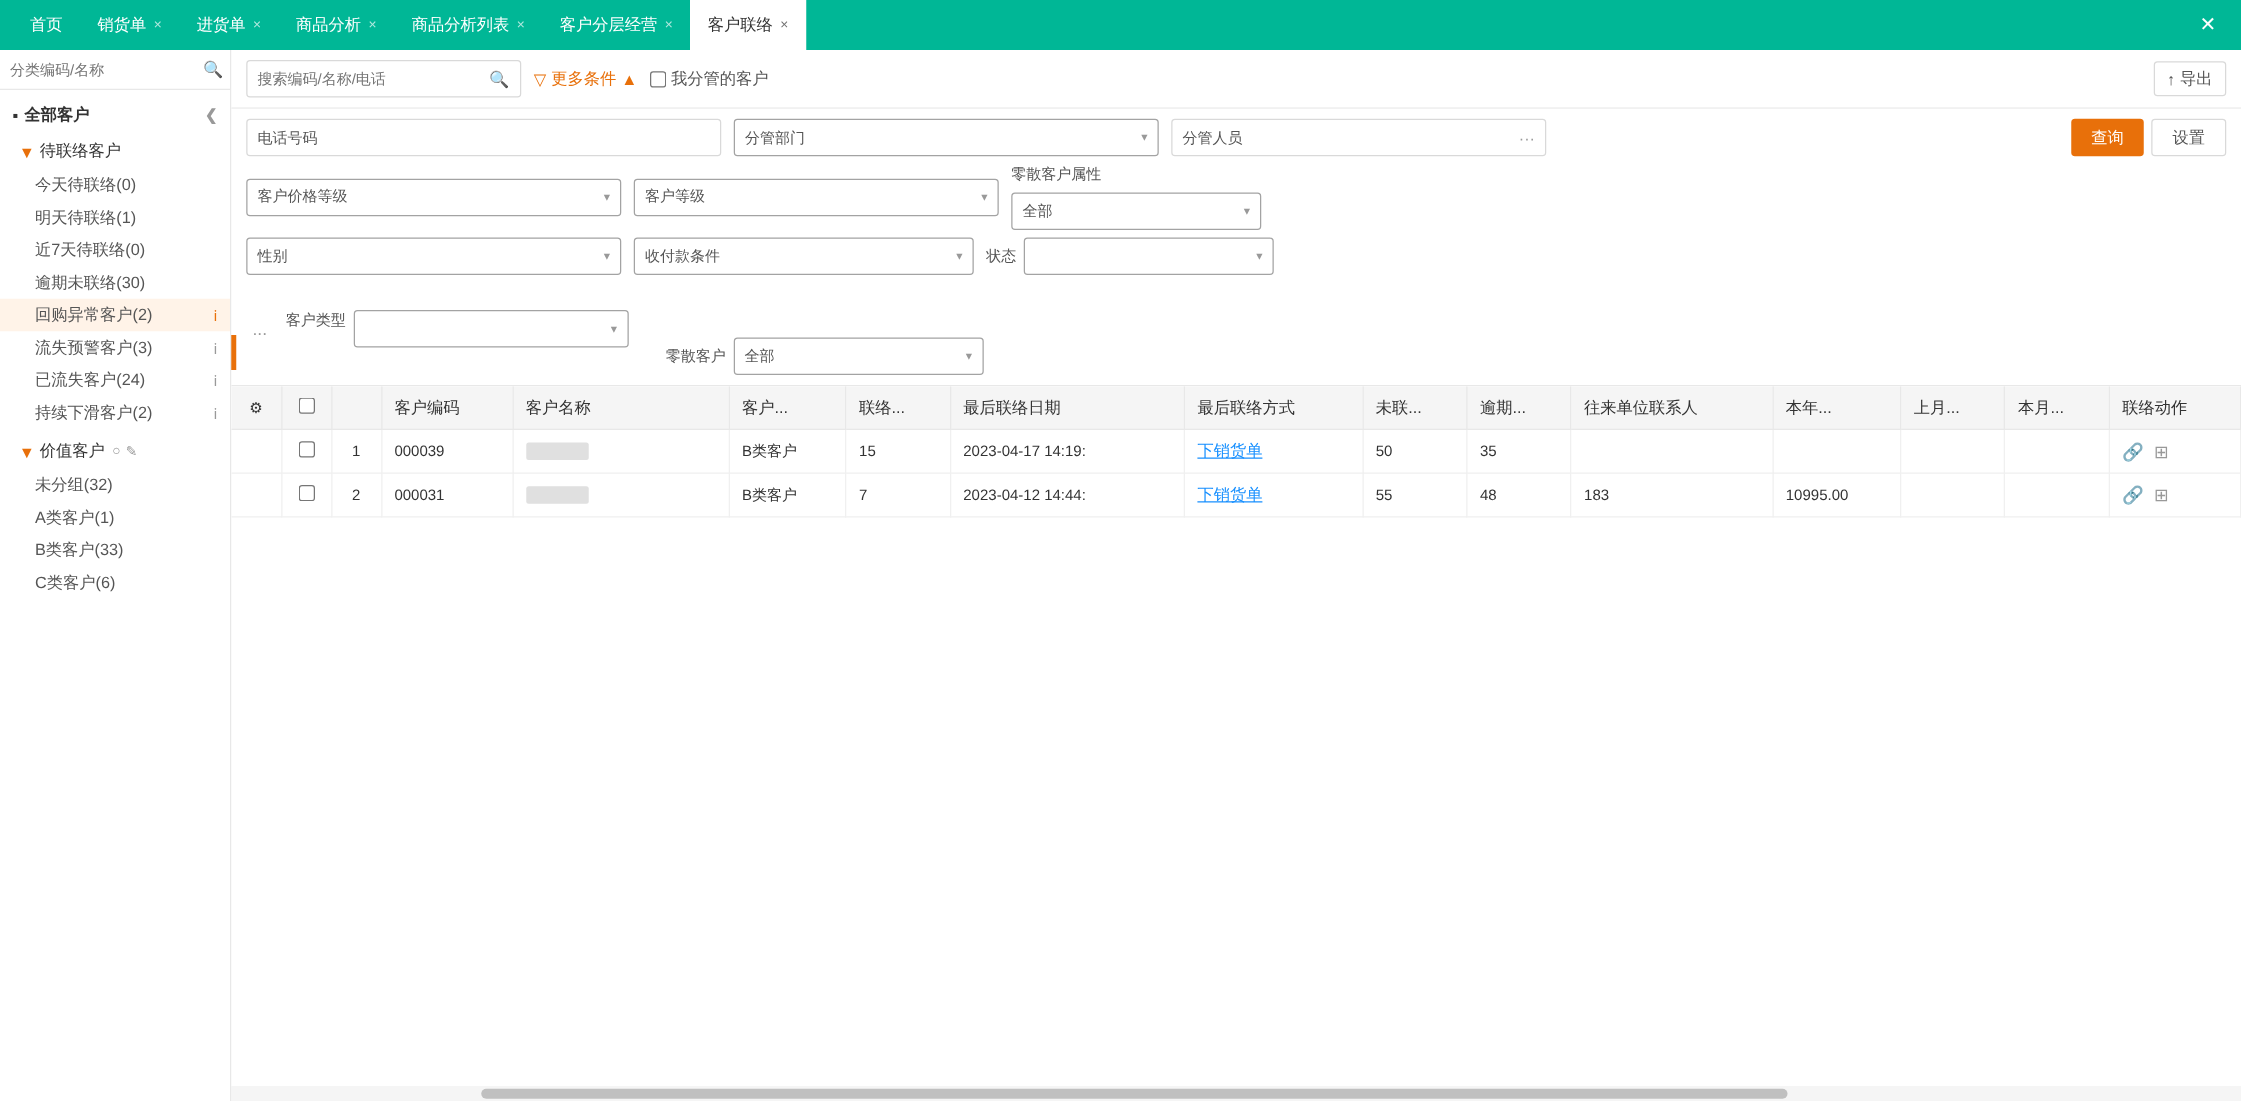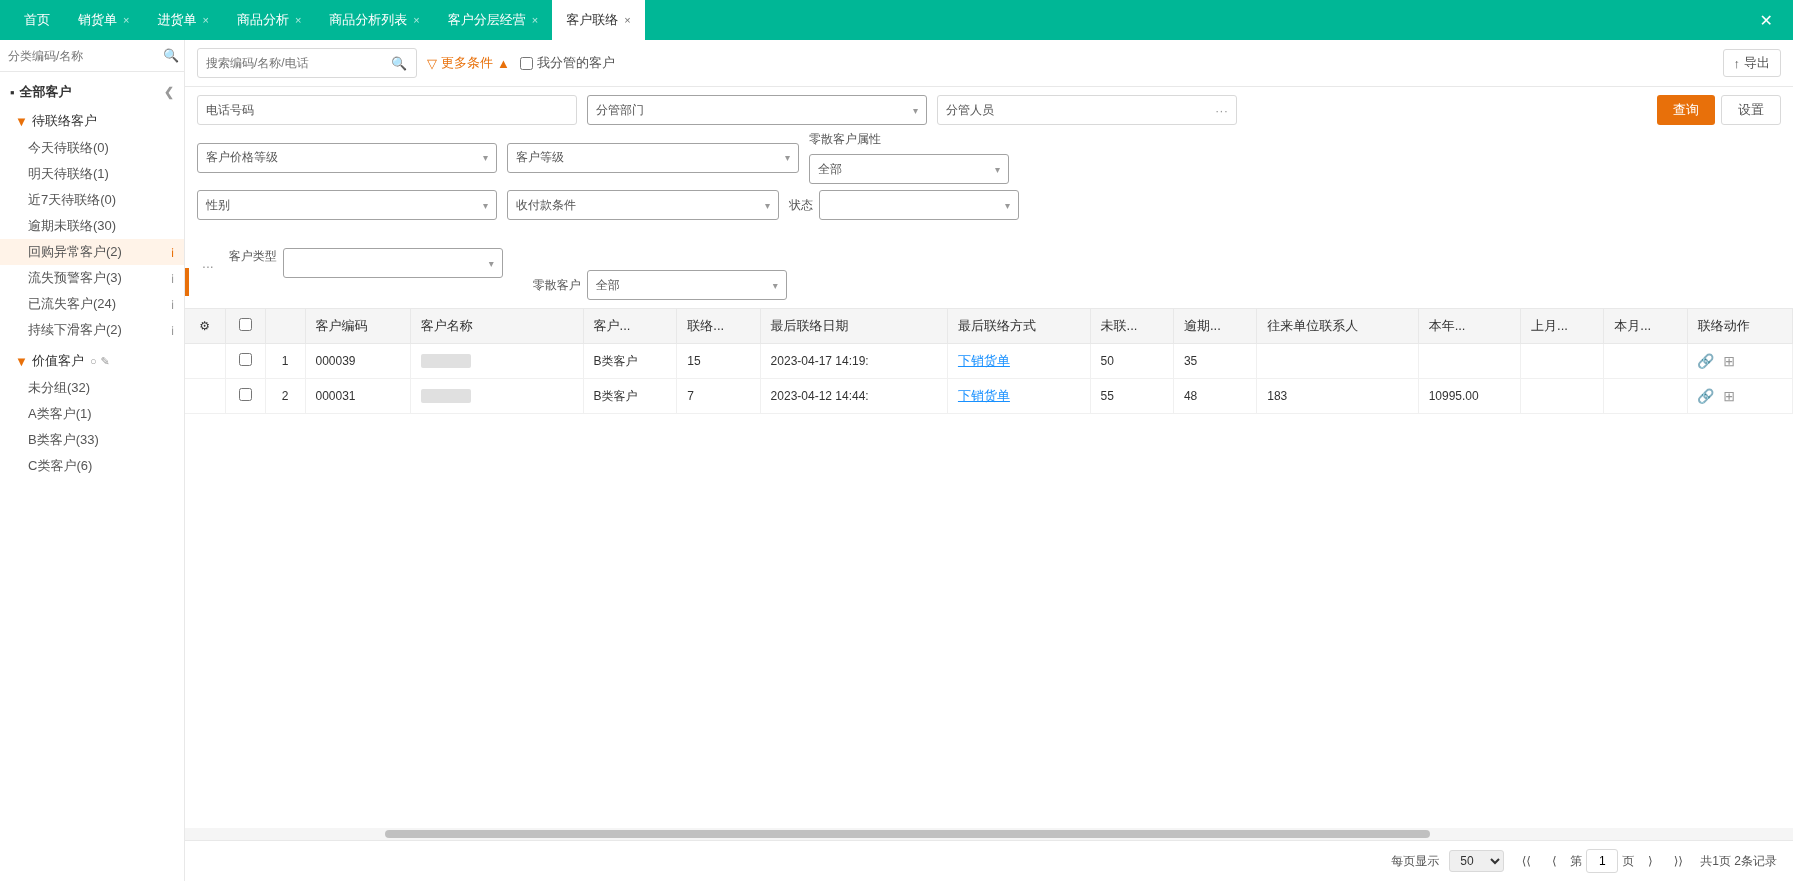--- a/index.html
+++ b/index.html
@@ -513,33 +513,15 @@
             </td>
           </tr>
         </tbody>
       </table>
     </div>
 
     <div class="scroll-track">
       <div class="scroll-thumb"></div>
     </div>
 
-    <div class="table-footer">
-      <span class="footer-label">每页显示</span>
-      <select class="page-size-select">
-        <option>50</option>
-        <option>100</option>
-        <option>200</option>
-      </select>
-      <div class="pagination">
-        <span class="page-btn">⟨⟨</span>
-        <span class="page-btn">⟨</span>
-        <span class="footer-label">第</span>
-        <input class="page-input" type="text" value="1" style="">
-        <span class="footer-label">页</span>
-        <span class="page-btn">⟩</span>
-        <span class="page-btn">⟩⟩</span>
-      </div>
-      <span class="page-info">共1页 2条记录</span>
-    </div>
 
   </div>
 </div>
 
 </body></html>

